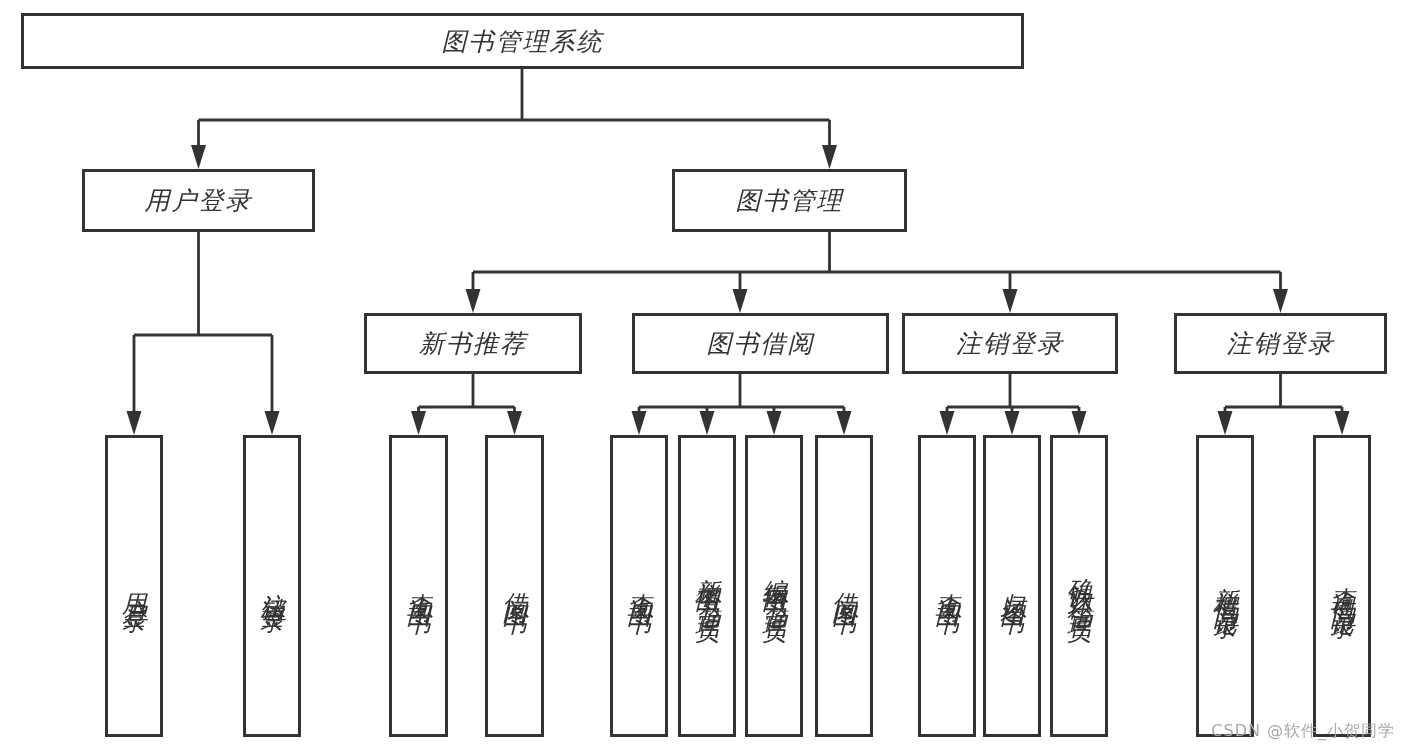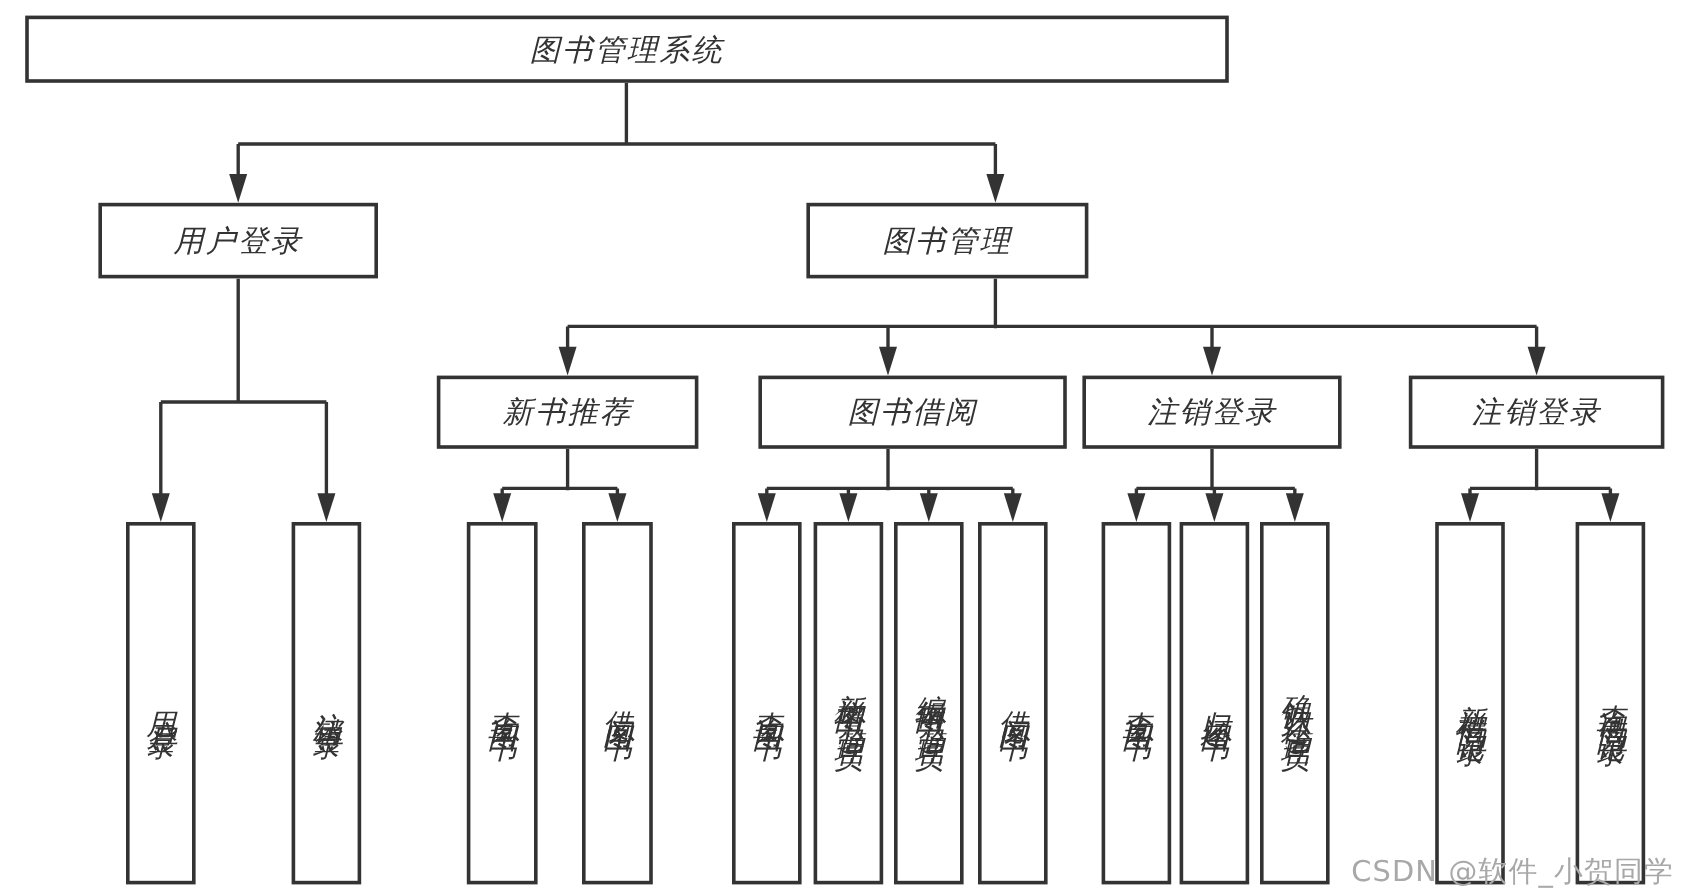--- a/index.html
+++ b/index.html
@@ -13,21 +13,21 @@
     display:flex;align-items:center;justify-content:center;
     color:#333333;font-size:25px;letter-spacing:2px;z-index:2;white-space:nowrap;font-style:italic;
   }
   .leaf{font-size:24px;letter-spacing:0;}
   .leaf .vtext{
     writing-mode:vertical-rl;text-orientation:mixed;
     letter-spacing:6px;line-height:1;white-space:nowrap;
   }
   .watermark{
     position:absolute;right:10px;bottom:5px;z-index:4;
-    color:#a8a8a8;font-size:24px;letter-spacing:1px;white-space:nowrap;
+    color:#a8a8a8;font-size:16px;letter-spacing:1px;white-space:nowrap;
   }
 </style>
 </head>
 <body>
 
 <div class="stage">
 
   <svg class="wires" width="1405" height="747" viewBox="0 0 1405 747">
 
     <path d="M522 69 V121.5

